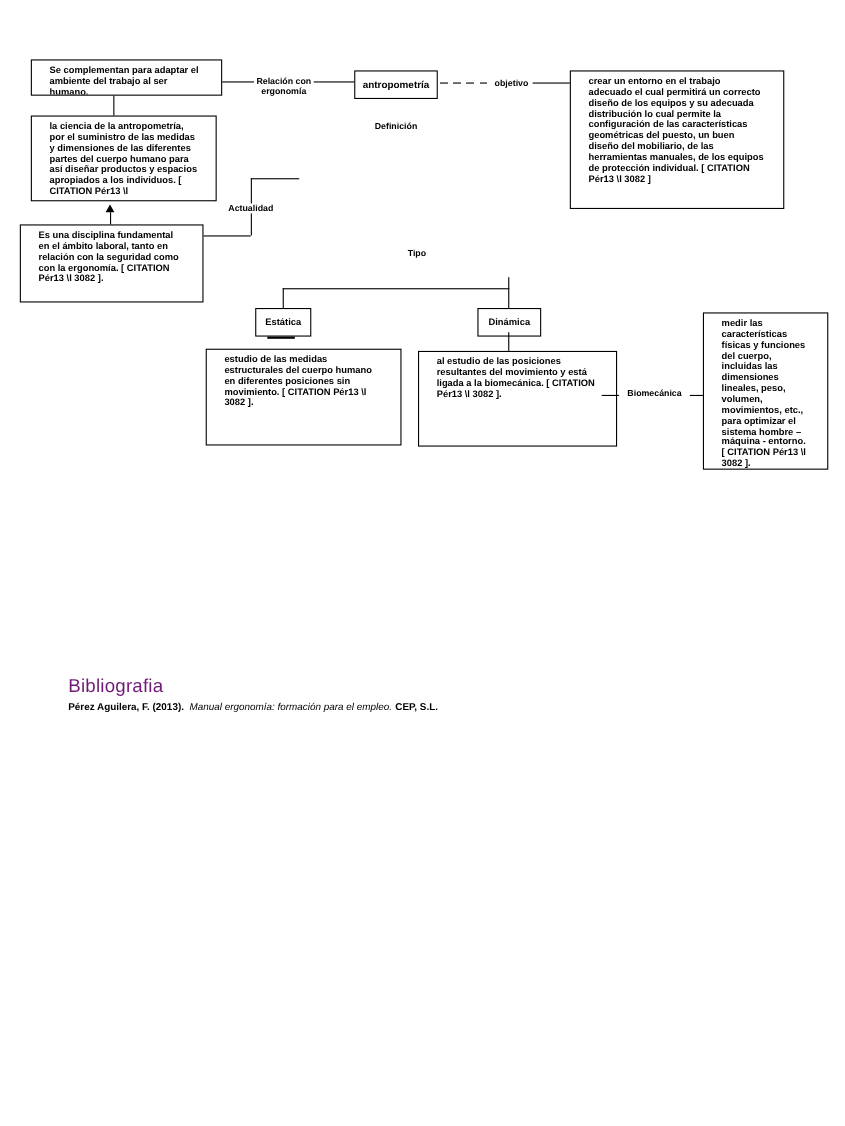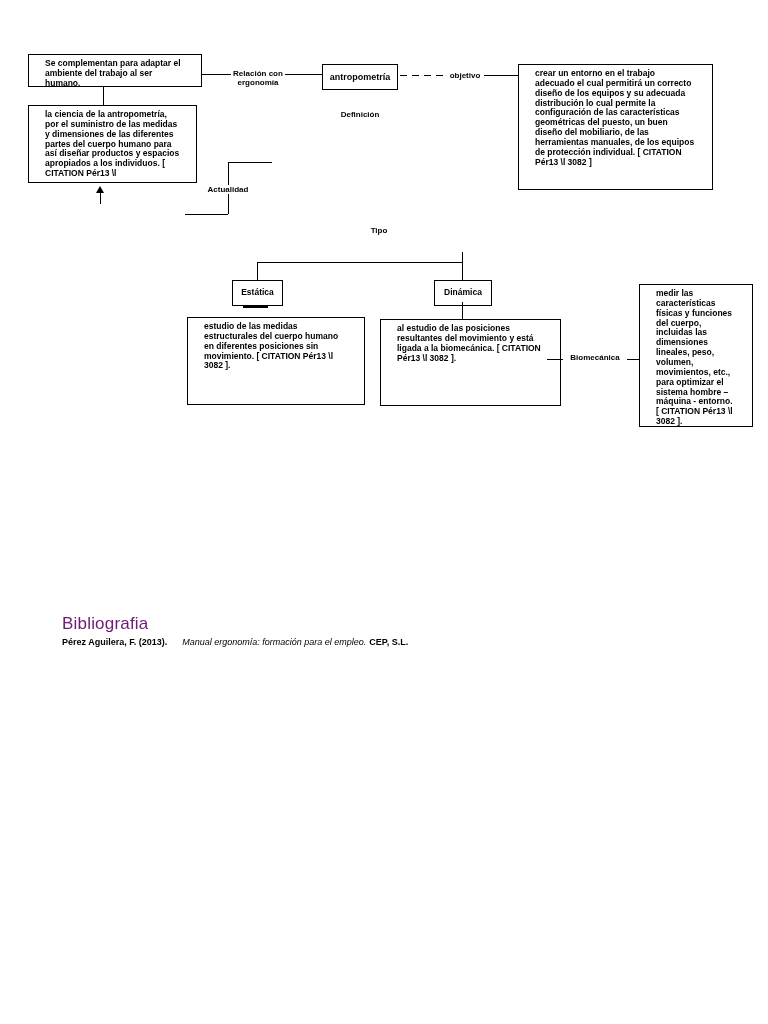--- a/index.html
+++ b/index.html
@@ -32,38 +32,39 @@
   }
   .bib-heading {
     position:absolute; left:62px; top:614px;
     font-family:Liberation Sans, sans-serif; font-weight:normal;
     font-size:17px; color:#701a75; letter-spacing:0.2px;
   }
   .bib-entry {
     position:absolute; left:62px; top:637px; font-size:9px; line-height:1.2;
     white-space:nowrap;
   }
-  .bib-entry .author { font-weight:bold; margin-right:15px;text-align:right; }
+  .bib-entry .author { font-weight:bold; margin-right:5px;text-align:right; }
   .bib-entry .title  { font-style:italic; margin-right:3px; }
   .bib-entry .publisher { font-weight:bold; }
 </style>
 </head>
 <body>
 
 <div class="page">
 
   <div class="node" style="left:28px; top:54px; width:174px; height:33px;">Se complementan para adaptar el ambiente del trabajo al ser humano.</div>
 
   <div class="node center" style="left:322px; top:64px; width:76px; height:24px; font-size:9px;">antropometría</div>
 
   <div class="node" style="left:518px; top:64px; width:195px; height:126px;">crear un entorno en el trabajo adecuado el cual permitirá un correcto diseño de los equipos y su adecuada distribución lo cual permite la configuración de las características geométricas del puesto, un buen diseño del mobiliario, de las herramientas manuales, de los equipos de protección individual. [ CITATION Pér13 \l 3082 ]</div>
 
   <div class="node" style="left:28px; top:105px; width:169px; height:78px;">la ciencia de la antropometría, por el suministro de las medidas y dimensiones de las diferentes partes del cuerpo humano para así diseñar productos y espacios apropiados a los individuos. [ CITATION Pér13 \l</div>
 
 
+  <div class="node" style="left:18px; top:204px; width:167px; height:71px;">Es una disciplina fundamental en el ámbito laboral, tanto en relación con la seguridad como con la ergonomía. [ CITATION Pér13 \l 3082 ].</div>
 
   <div class="node center" style="left:232px; top:280px; width:51px; height:22px;">Estática</div>
 
   <div class="node center" style="left:434px; top:280px; width:58px; height:18px;">Dinámica</div>
 
   <div class="node" style="left:187px; top:317px; width:178px; height:88px;">estudio de las medidas estructurales del cuerpo humano en diferentes posiciones sin movimiento. [ CITATION Pér13 \l 3082 ].</div>
 
   <div class="node" style="left:380px; top:319px; width:181px; height:87px;">al estudio de las posiciones resultantes del movimiento y está ligada a la biomecánica. [ CITATION Pér13 \l 3082 ].</div>
 
   <div class="node" style="left:639px; top:284px; width:114px; height:143px;">medir las características físicas y funciones del cuerpo, incluidas las dimensiones lineales, peso, volumen, movimientos, etc., para optimizar el sistema hombre – máquina - entorno. [ CITATION Pér13 \l 3082 ].</div>

